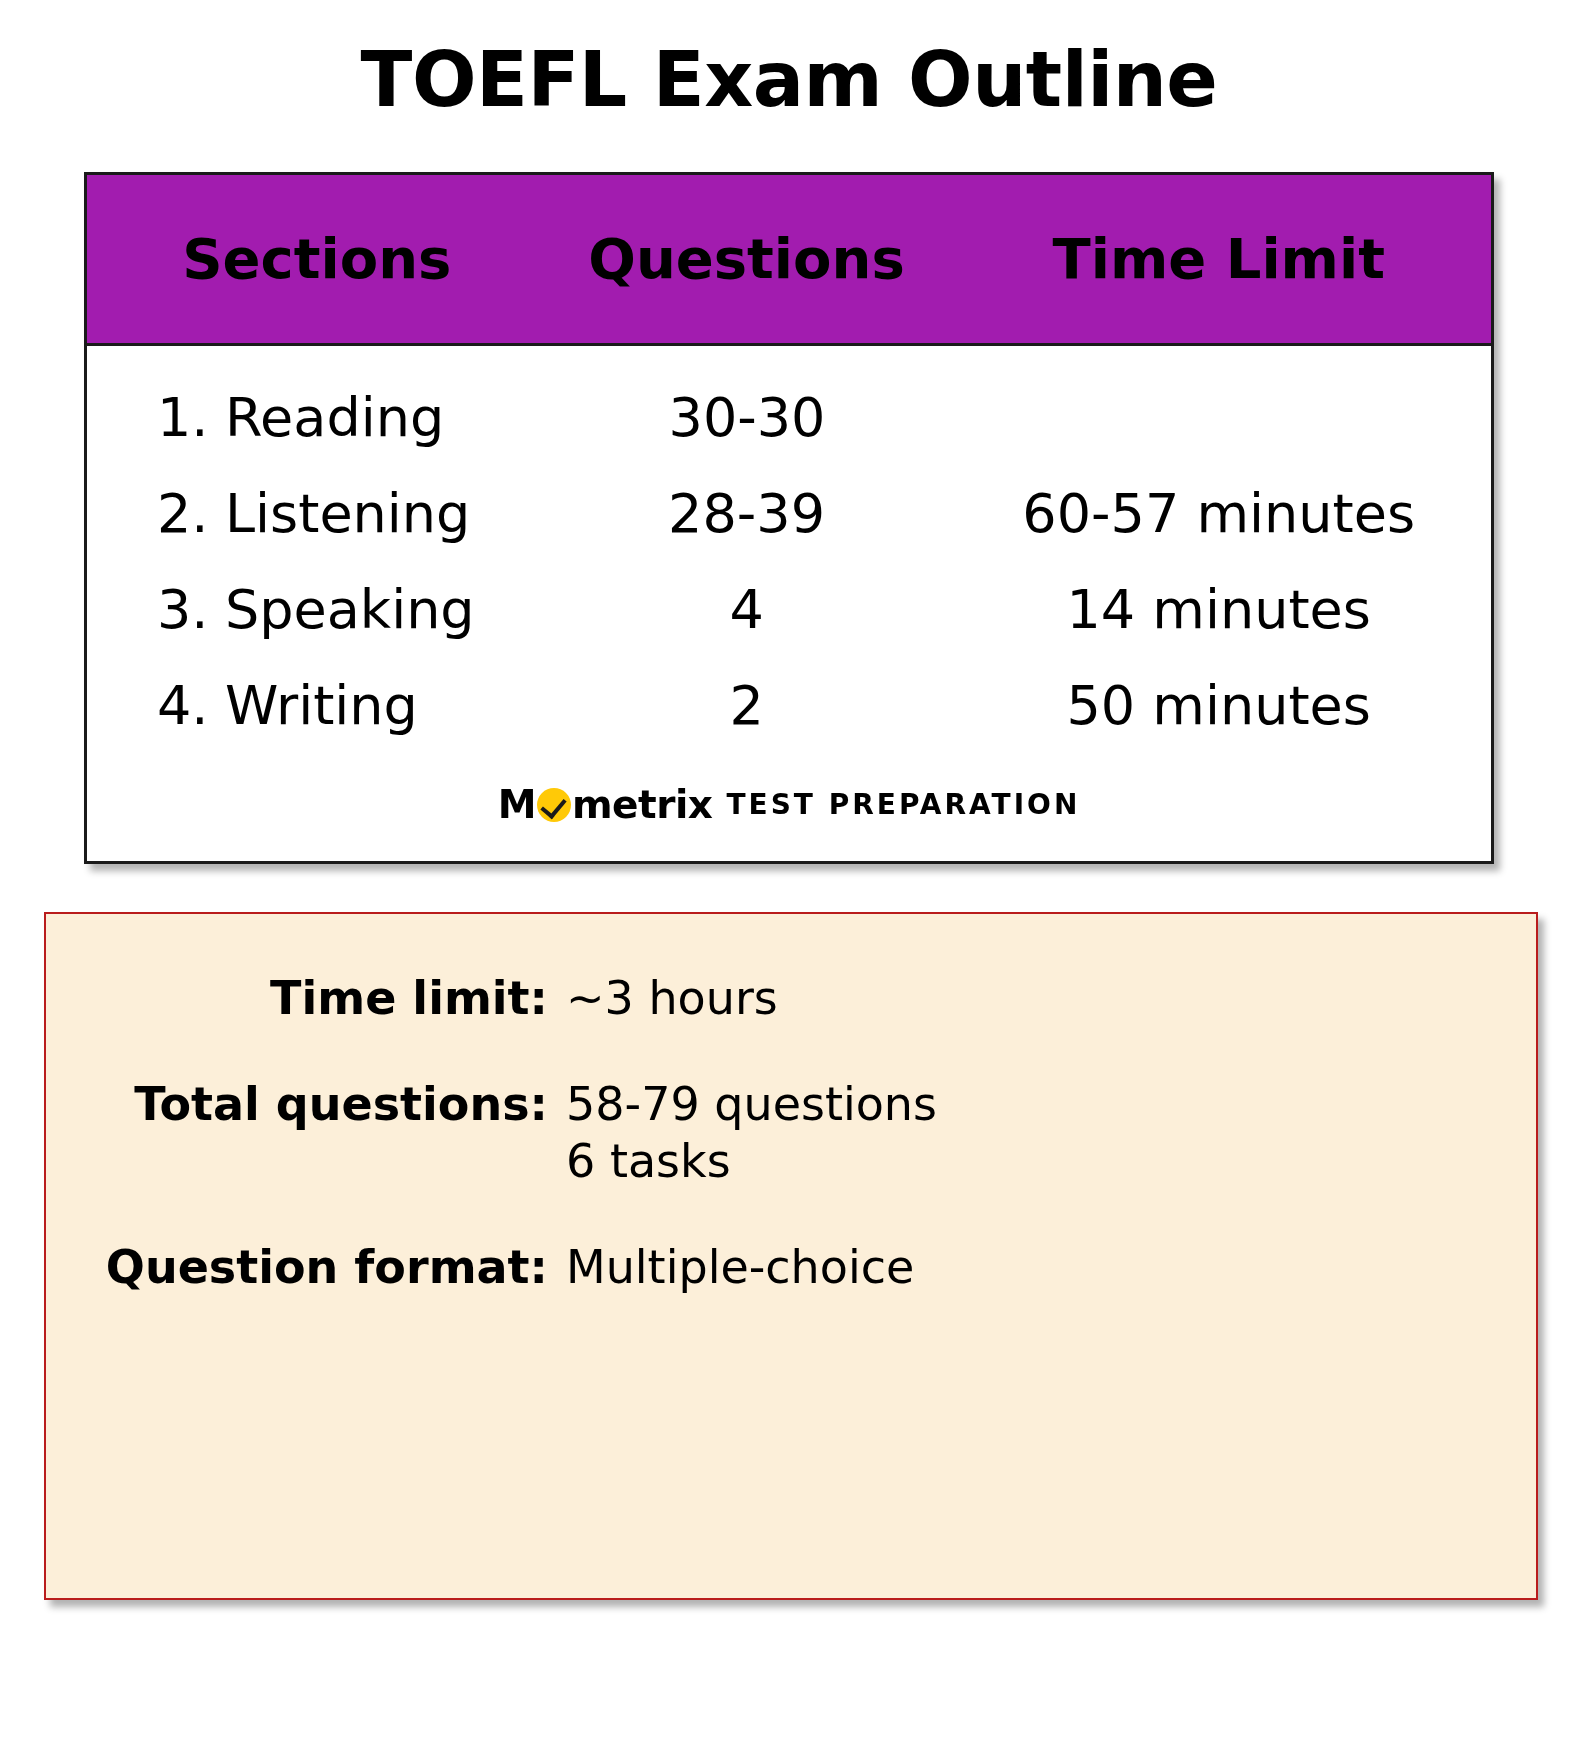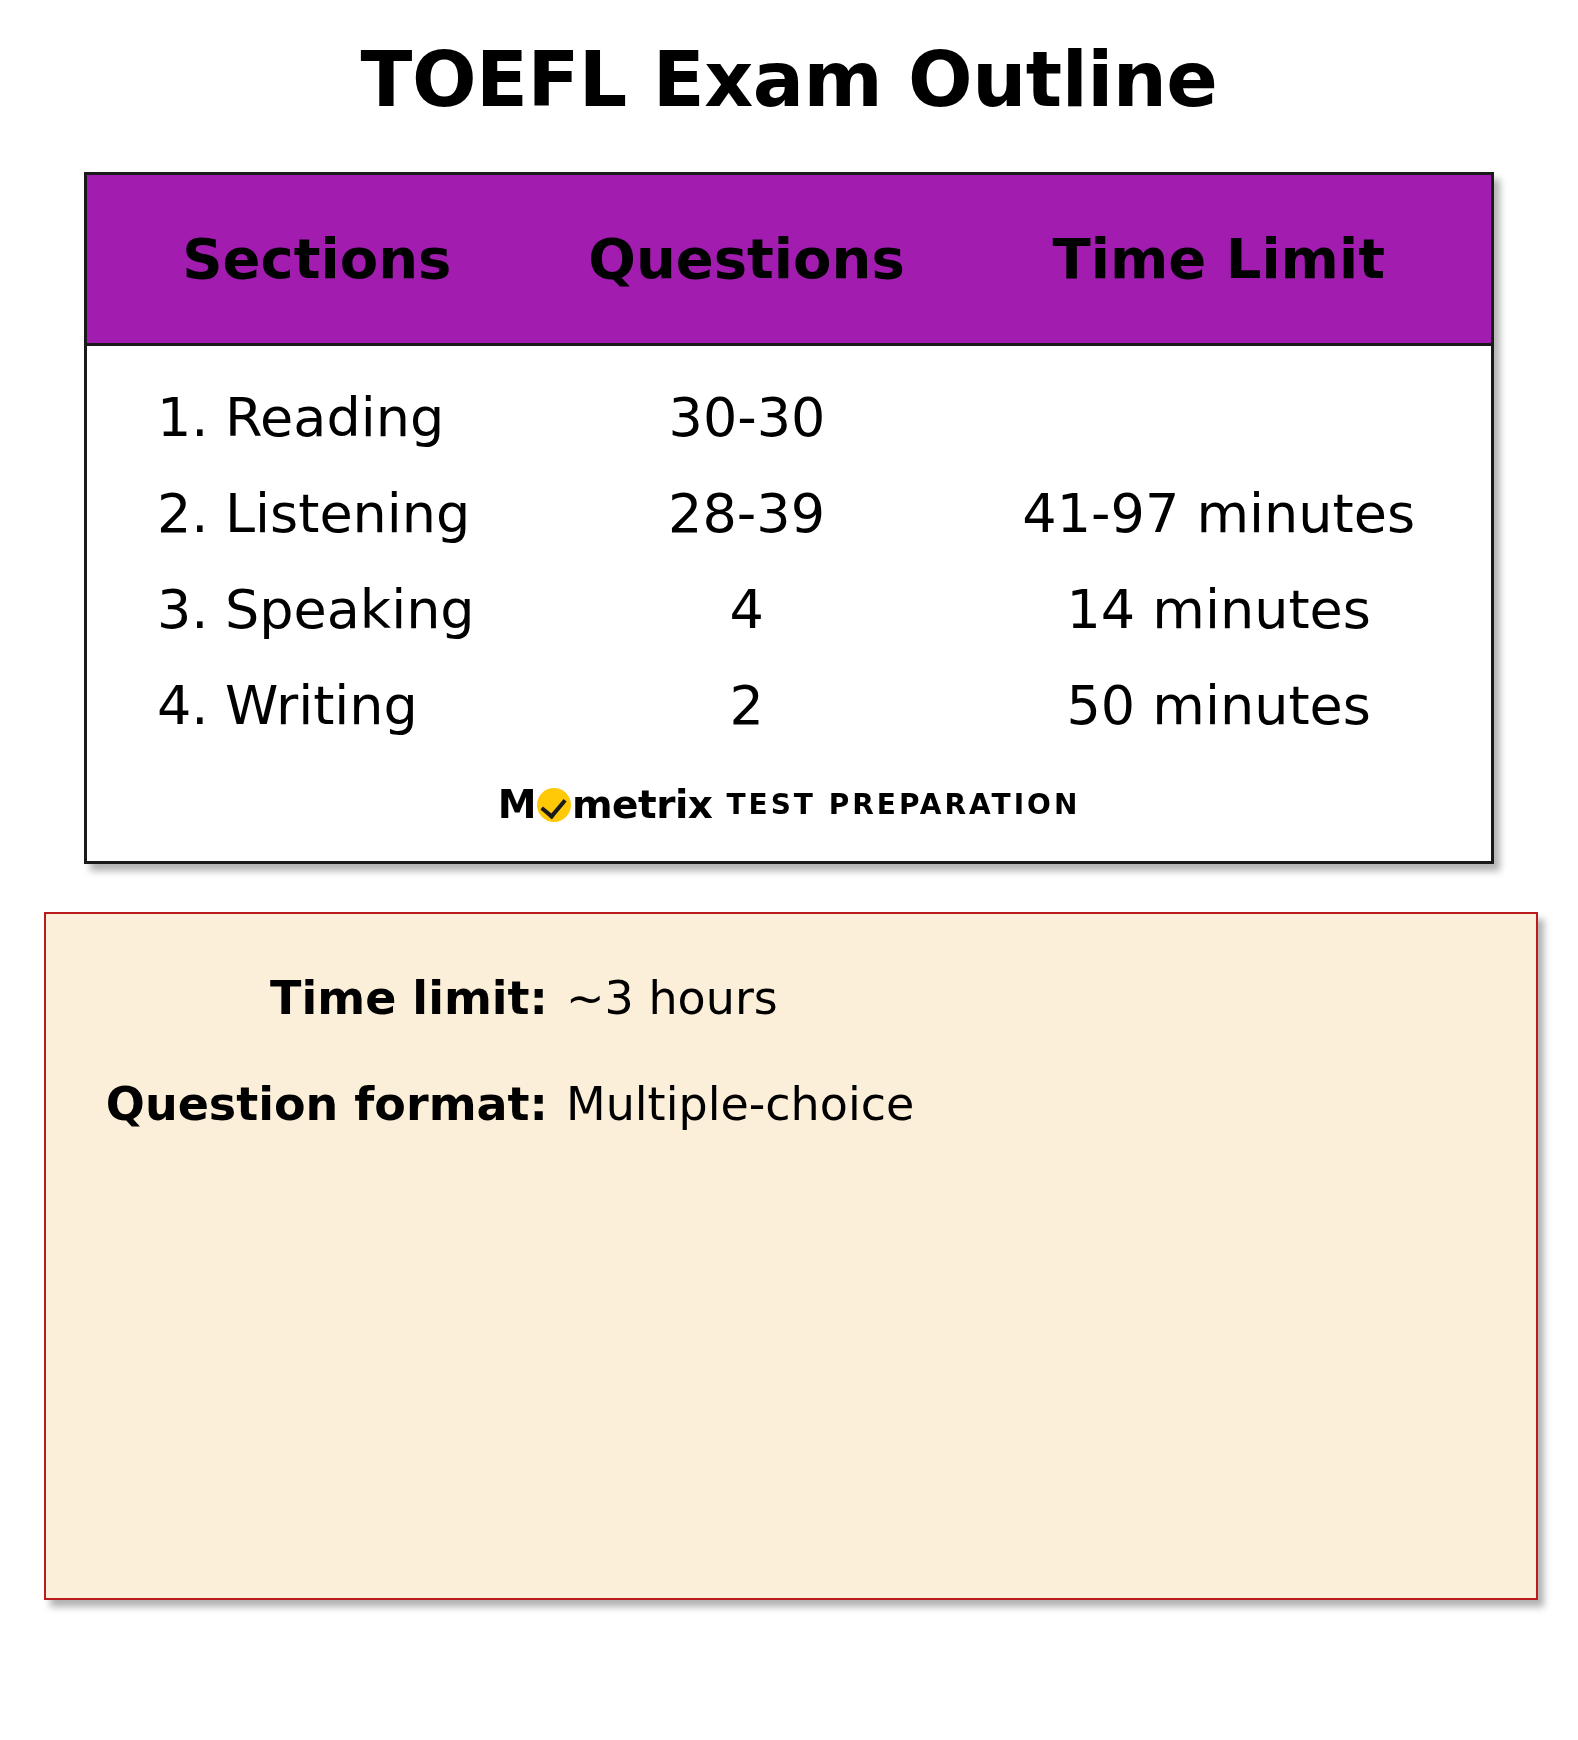--- a/index.html
+++ b/index.html
@@ -192,21 +192,21 @@
         </div>
         <div class="td td-q">30-30</div>
       </div>
 
       <div class="trow">
         <div class="td td-section">
           <span class="num">2.</span>
           <span>Listening</span>
         </div>
         <div class="td td-q">28-39</div>
-        <div class="td td-t">41-97 minutes</div>
+        <div class="td td-t">60-57 minutes</div>
       </div>
 
       <div class="trow">
         <div class="td td-section">
           <span class="num">3.</span>
           <span>Speaking</span>
         </div>
         <div class="td td-q">4</div>
         <div class="td td-t">14 minutes</div>
       </div>
@@ -237,20 +237,27 @@
 
   <div class="info-card">
 
     <div class="info-row">
       <div class="info-label">Time limit:</div>
       <div class="info-value">
         <span>~3 hours</span>
       </div>
     </div>
 
+    <div class="info-row">
+      <div class="info-label">Total questions:</div>
+      <div class="info-value">
+        <span>58-79 questions</span>
+        <span class="sub">6 tasks</span>
+      </div>
+    </div>
 
     <div class="info-row">
       <div class="info-label">Question format:</div>
       <div class="info-value">
         <span>Multiple-choice</span>
       </div>
     </div>
 
 
   </div>

